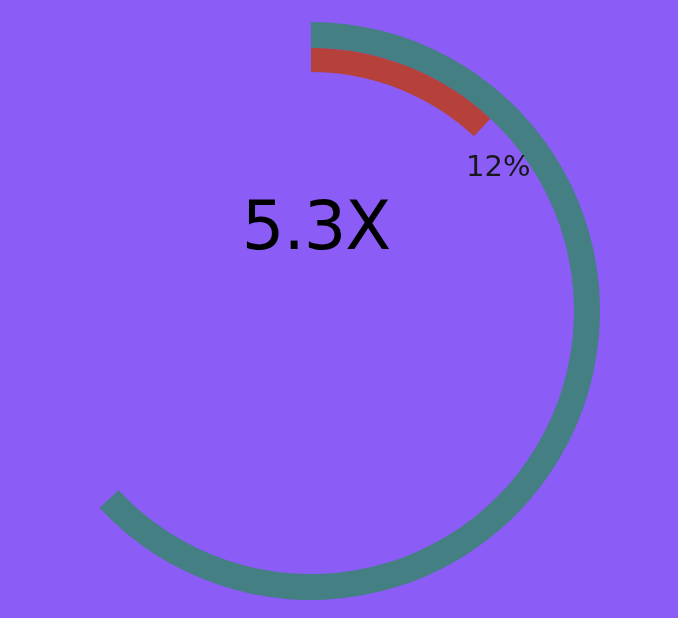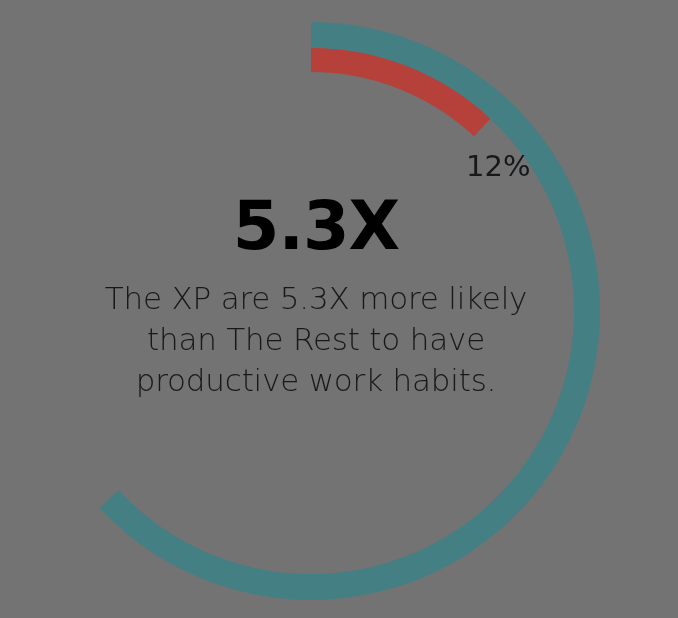--- a/index.html
+++ b/index.html
@@ -8,21 +8,21 @@
     padding: 0;
     background: #ffffff;
   }
   body {
     font-family: "DejaVu Sans", sans-serif;
   }
   #infographic {
     position: relative;
     width: 678px;
     height: 618px;
-    background: #737373;
+    background: #8b5cf6;
     overflow: hidden;
   }
   #donut-svg {
     position: absolute;
     left: 0;
     top: 0;
     width: 678px;
     height: 618px;
     display: block;
   }
@@ -47,21 +47,21 @@
   #center-text {
     position: absolute;
     left: 60px;
     top: 192px;
     width: 512px;
     text-align: center;
   }
   #headline {
     font-family: "DejaVu Sans", sans-serif;
     font-size: 67px;
-    font-weight: 700;
+    font-weight: 400;
     color: #000000;
     line-height: 1.04;
     letter-spacing: -1px;
     margin: 0 0 16px 0;
   }
   #body-copy {
     font-family: "DejaVu Sans", sans-serif;
     font-size: 31px;
     font-weight: 300;
     color: #17181a;
@@ -83,20 +83,15 @@
       <path id="arc-outer" d="M 311 22 A 289 289 0 1 1 99.63878023205973 508.0975260580621 L 118.65397647415816 490.3655686964371 A 263 263 0 1 0 311 48 Z" fill="#447f84"></path>
       <path id="arc-inner" d="M 311 48 A 263 263 0 0 1 490.3655686964371 118.65397647415816 L 473.99760805493713 136.20646531301827 A 239 239 0 0 0 311 72 Z" fill="#b5413a"></path>
     </g>
   </svg>
 
   <div class="pct-label" id="label-12">12%</div>
 
 
   <div id="center-text">
     <div id="headline">5.3X</div>
-    <div id="body-copy">
-      <span class="line">The XP are 5.3X more likely</span>
-      <span class="line">than The Rest to have</span>
-      <span class="line">productive work habits.</span>
-    </div>
   </div>
 
 </div>
 
 </body></html>

